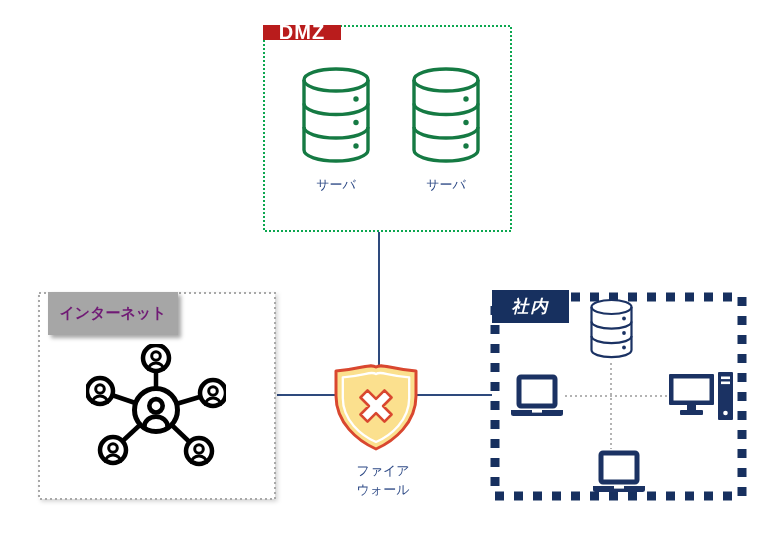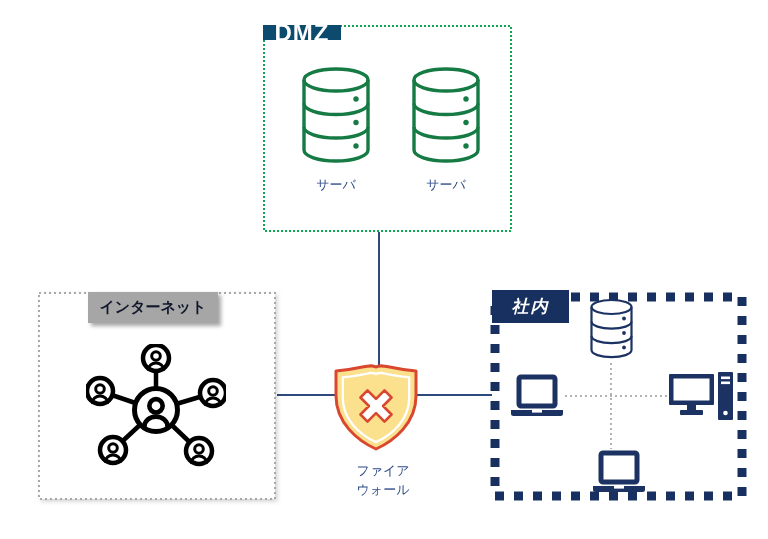--- a/index.html
+++ b/index.html
@@ -1,22 +1,22 @@
 <!DOCTYPE html>
 <html><head>
 <meta charset="utf-8">
 <style>
   html,body{margin:0;padding:0;background:#fff;}
   body{font-family:"Liberation Sans","DejaVu Sans",sans-serif;}
   .canvas{position:relative;width:768px;height:539px;background:#ffffff;overflow:hidden;}
   .layer{position:absolute;left:0;top:0;}
   .abs{position:absolute;}
   .zone-label{display:flex;align-items:center;justify-content:center;font-weight:bold;box-sizing:border-box;}
-  .dmz-label{left:263px;top:25px;width:78px;height:15px;background:#0c4a6e;color:#ffffff;font-size:24px;letter-spacing:1px;}
-  .inet-label{left:48px;top:292px;width:130px;height:31px;background:#a6a6a6;color:#0f172a;font-size:15px;box-shadow:3px 3px 4px rgba(0,0,0,0.35);margin-left:40px;}
+  .dmz-label{left:263px;top:25px;width:78px;height:15px;background:#b91c1c;color:#ffffff;font-size:20px;letter-spacing:1px;}
+  .inet-label{left:48px;top:292px;width:130px;height:43px;background:#a6a6a6;color:#701a75;font-size:15px;box-shadow:3px 3px 4px rgba(0,0,0,0.35);}
   .internal-label{left:492px;top:290px;width:77px;height:33px;background:#17305f;color:#ffffff;font-size:17px;letter-spacing:2px;font-style:italic;}
   .icon-caption{position:absolute;color:#2e4a86;font-size:13px;text-align:center;}
   .fw-caption{position:absolute;left:326px;top:462px;width:114px;text-align:center;color:#2e4a86;font-size:13px;line-height:1.45;white-space:pre-line;}
   svg{display:block;}
 </style>
 </head>
 <body>
 
 <div class="canvas">
 

